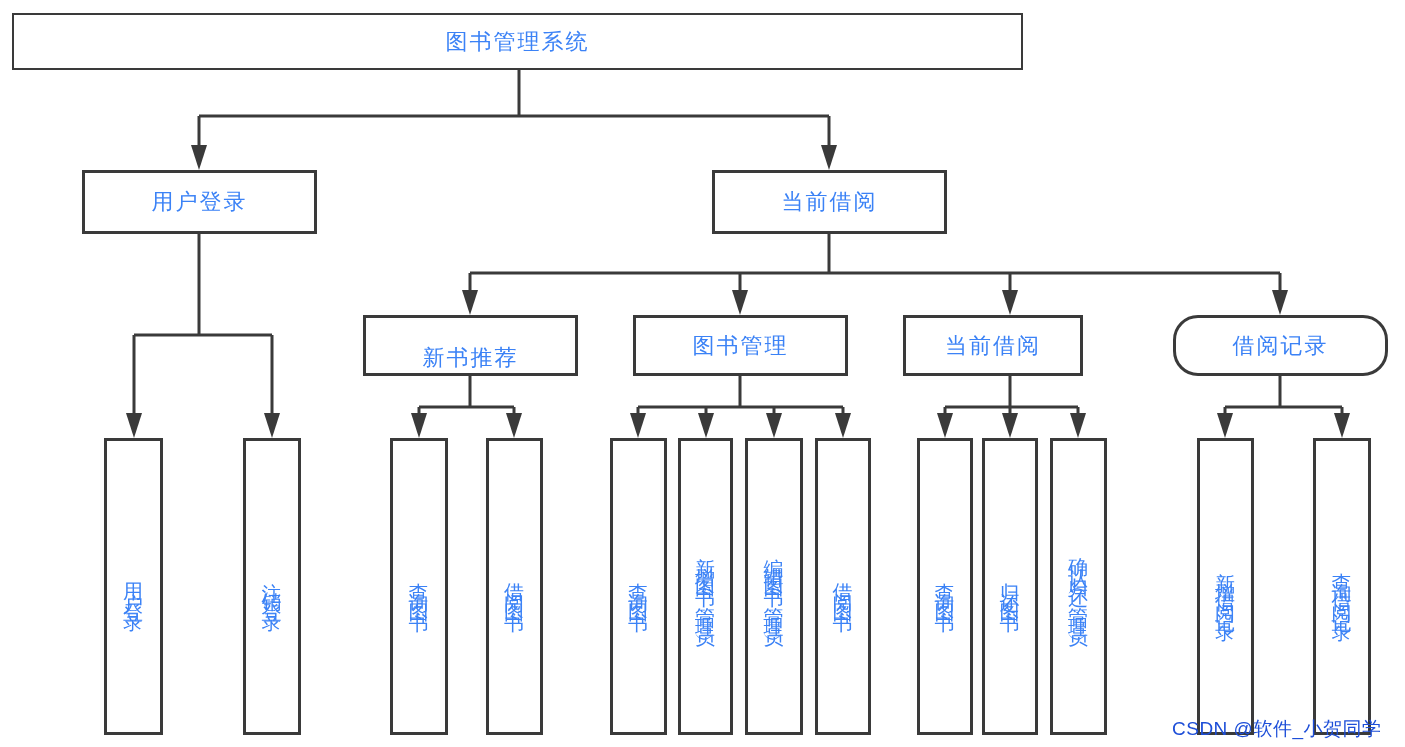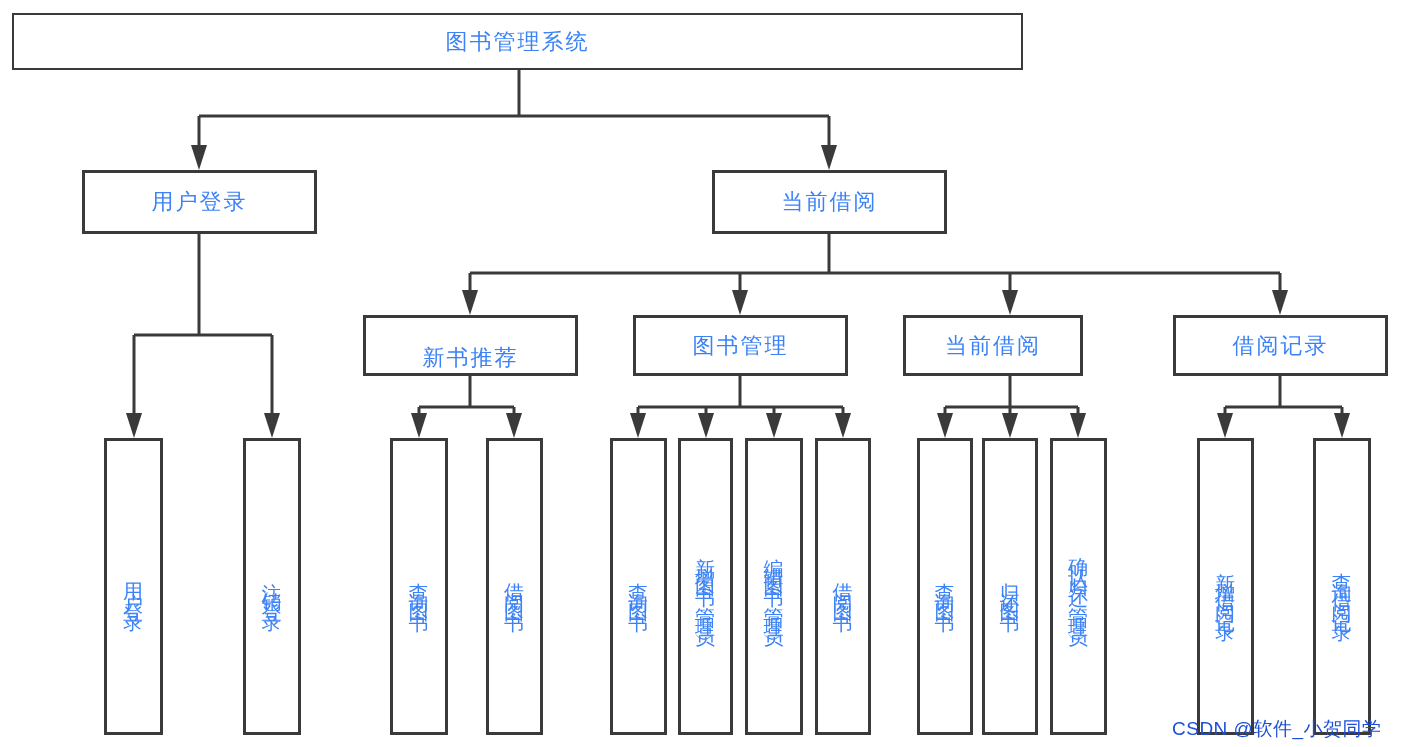--- a/index.html
+++ b/index.html
@@ -117,21 +117,21 @@
 
   <div class="node" style="left:363px; top:315px; width:215px; height:61px;align-items:flex-end;">
     <span class="hlabel">新书推荐</span>
   </div>
   <div class="node" style="left:633px; top:315px; width:215px; height:61px;">
     <span class="hlabel">图书管理</span>
   </div>
   <div class="node" style="left:903px; top:315px; width:180px; height:61px;">
     <span class="hlabel">当前借阅</span>
   </div>
-  <div class="node" style="left:1173px; top:315px; width:215px; height:61px;">
+  <div class="node" style="left:1173px; top:315px; width:215px; height:61px;border-radius:25px;">
     <span class="hlabel">借阅记录</span>
   </div>
 
   <div class="node leaf" style="left:104px; top:438px; width:59px; height:297px;">
     <span class="vlabel">用户登录</span>
   </div>
   <div class="node leaf" style="left:243px; top:438px; width:58px; height:297px;">
     <span class="vlabel">注销登录</span>
   </div>
   <div class="node leaf" style="left:390px; top:438px; width:58px; height:297px;">

